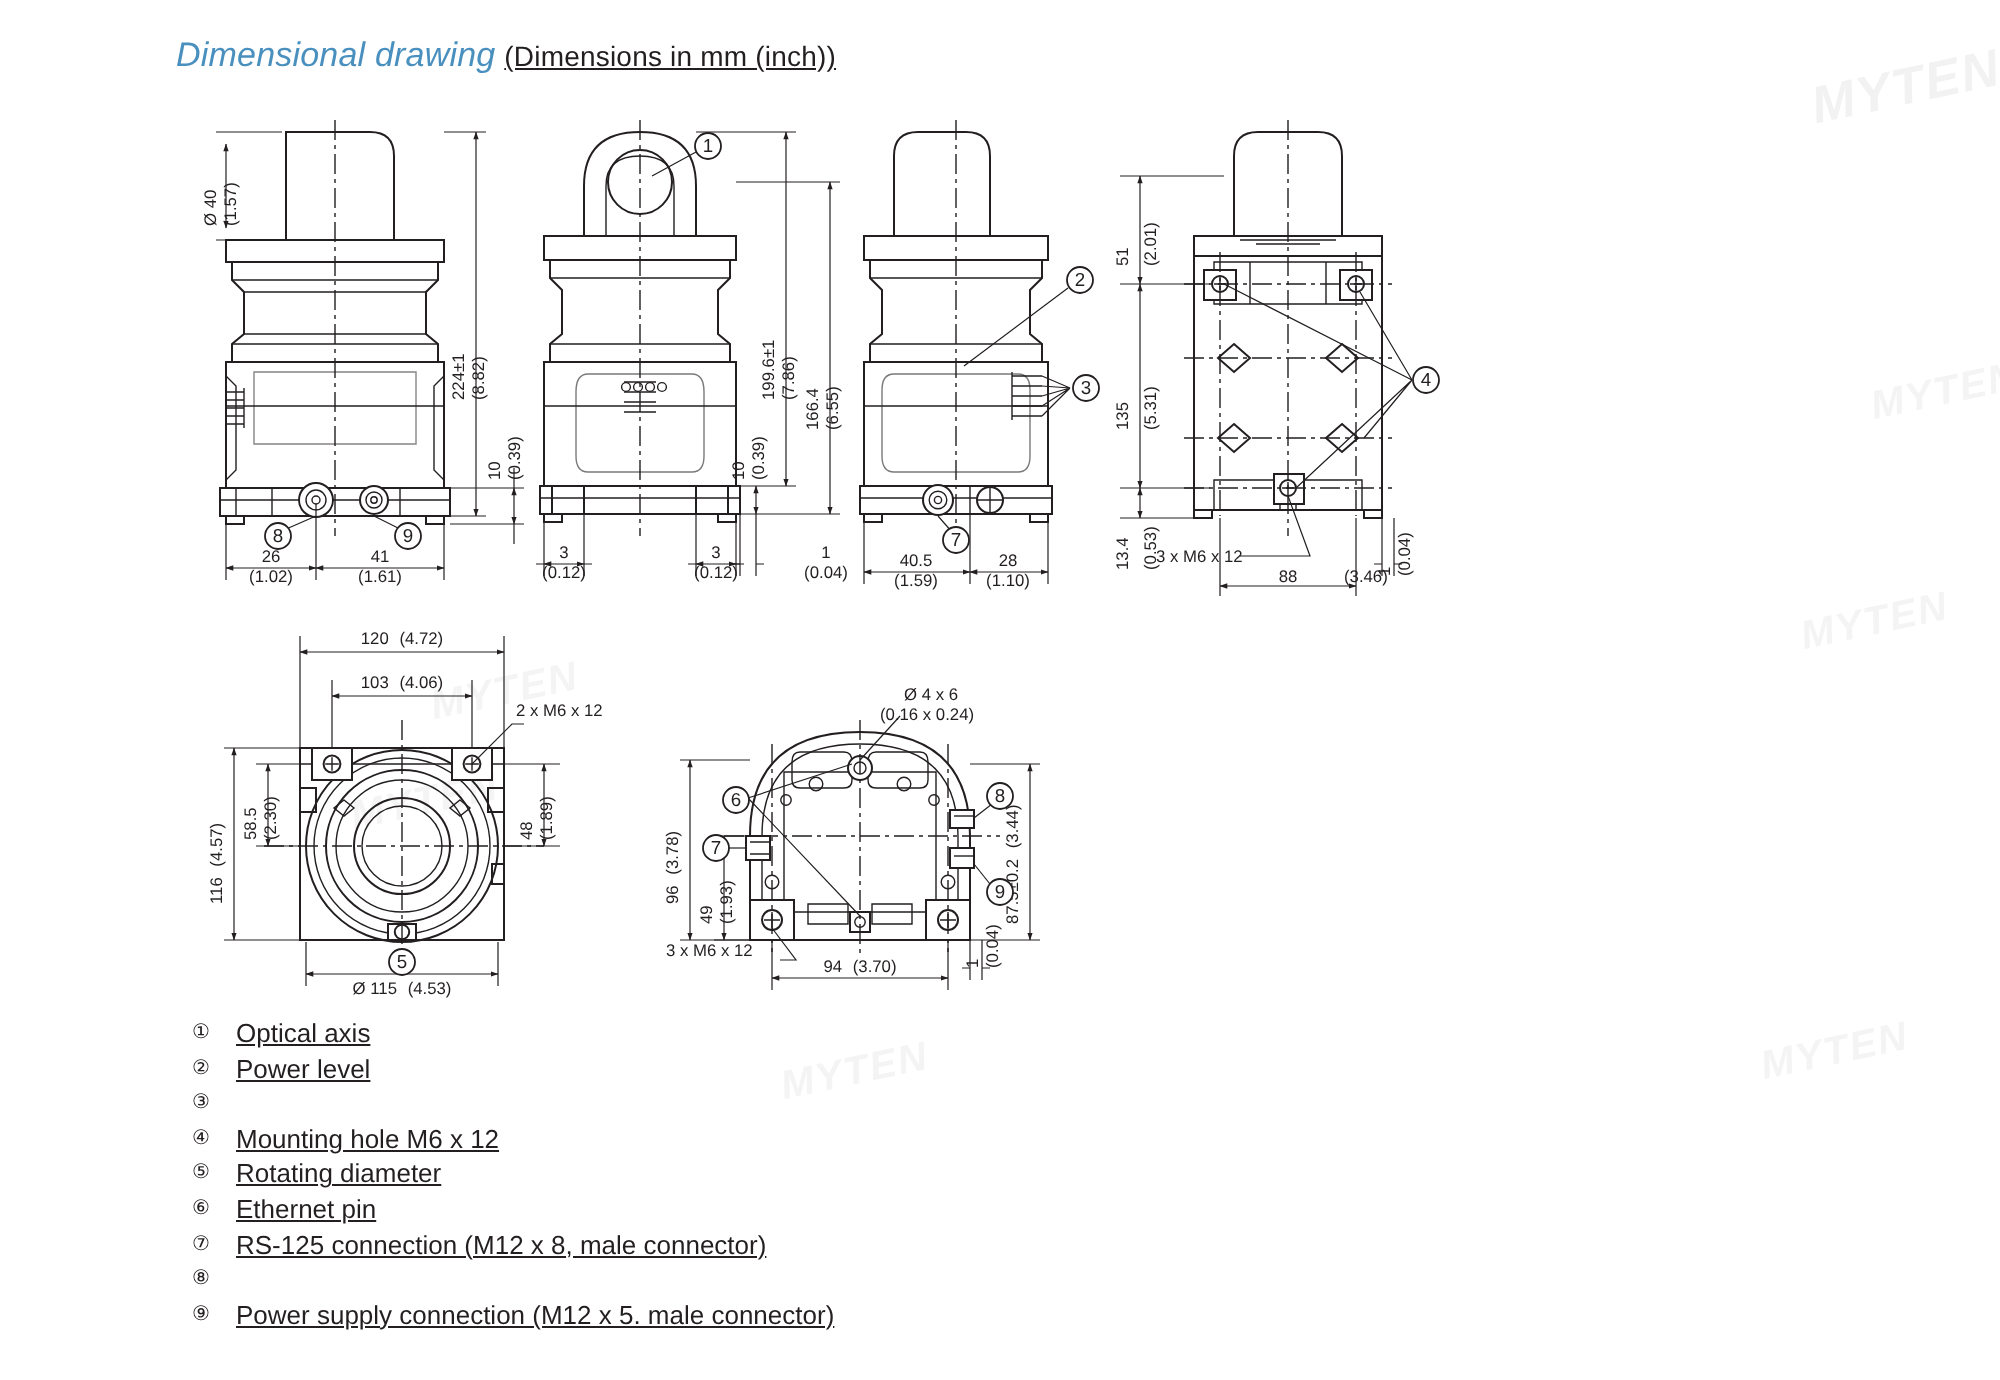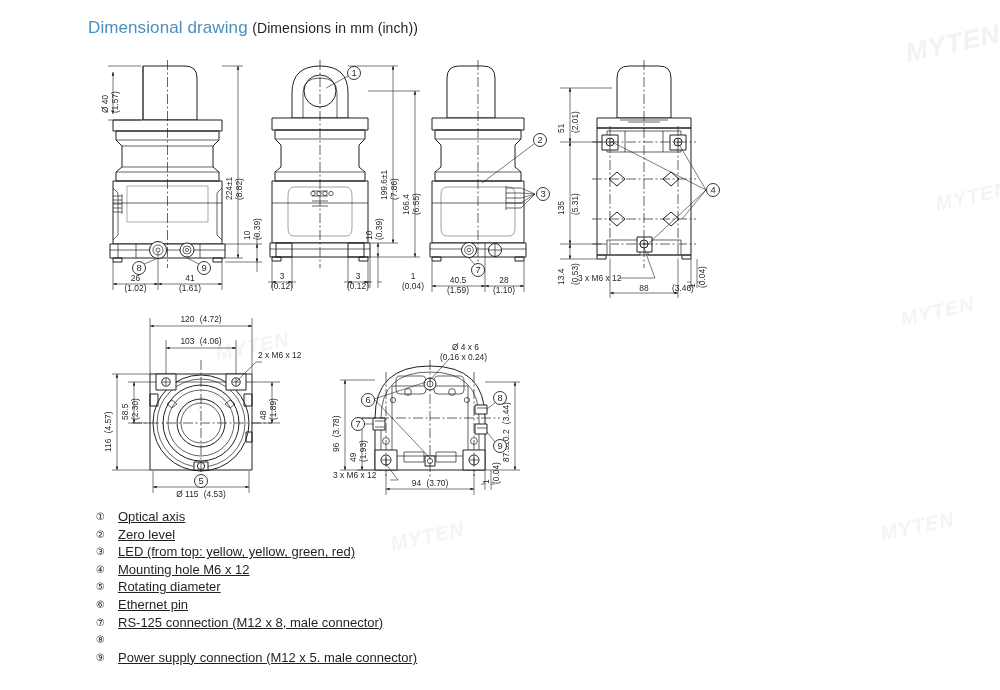--- a/index.html
+++ b/index.html
@@ -5,22 +5,22 @@
   html,body{margin:0;padding:0;}
   body{
     width:1000px;height:690px;background:#ffffff;
     font-family:"Liberation Sans","DejaVu Sans",sans-serif;
     color:#231f20;position:relative;overflow:hidden;
   }
   .page{position:absolute;inset:0;}
 
   
   .title-row{position:absolute;left:88px;top:18px;white-space:nowrap;}
-  .title-main{font-size:17px;color:#4a90bf;letter-spacing:.1px;}
-  .title-sub{font-size:14px;color:#231f20;letter-spacing:.1px;}
+  .title-main{font-size:17px;color:#4a90bf;letter-spacing:.1px;font-style:italic;}
+  .title-sub{font-size:14px;color:#231f20;letter-spacing:.1px;text-decoration:underline;}
 
   
   .wm{position:absolute;color:#f2f2f2;font-weight:bold;font-style:italic;
       font-size:26px;letter-spacing:1px;user-select:none;
       transform:rotate(-12deg);white-space:nowrap;}
   .wm.s{font-size:20px;color:#f4f4f4;}
 
   
   svg.dwg{position:absolute;left:0;top:0;width:1000px;height:690px;}
   svg.dwg text{font-family:"Liberation Sans","DejaVu Sans",sans-serif;
@@ -594,25 +594,24 @@
     </g>
   </svg>
 
   <div class="legend">
     <div class="lrow">
       <span class="lnum">①</span>
       <span class="ltxt">Optical axis</span>
     </div>
     <div class="lrow">
       <span class="lnum">②</span>
-      <span class="ltxt">Zero level</span>
+      <span class="ltxt">Power level</span>
     </div>
     <div class="lrow">
       <span class="lnum">③</span>
-      <span class="ltxt">LED (from top: yellow, yellow, green, red)</span>
     </div>
     <div class="lrow">
       <span class="lnum">④</span>
       <span class="ltxt">Mounting hole M6 x 12</span>
     </div>
     <div class="lrow">
       <span class="lnum">⑤</span>
       <span class="ltxt">Rotating diameter</span>
     </div>
     <div class="lrow">

